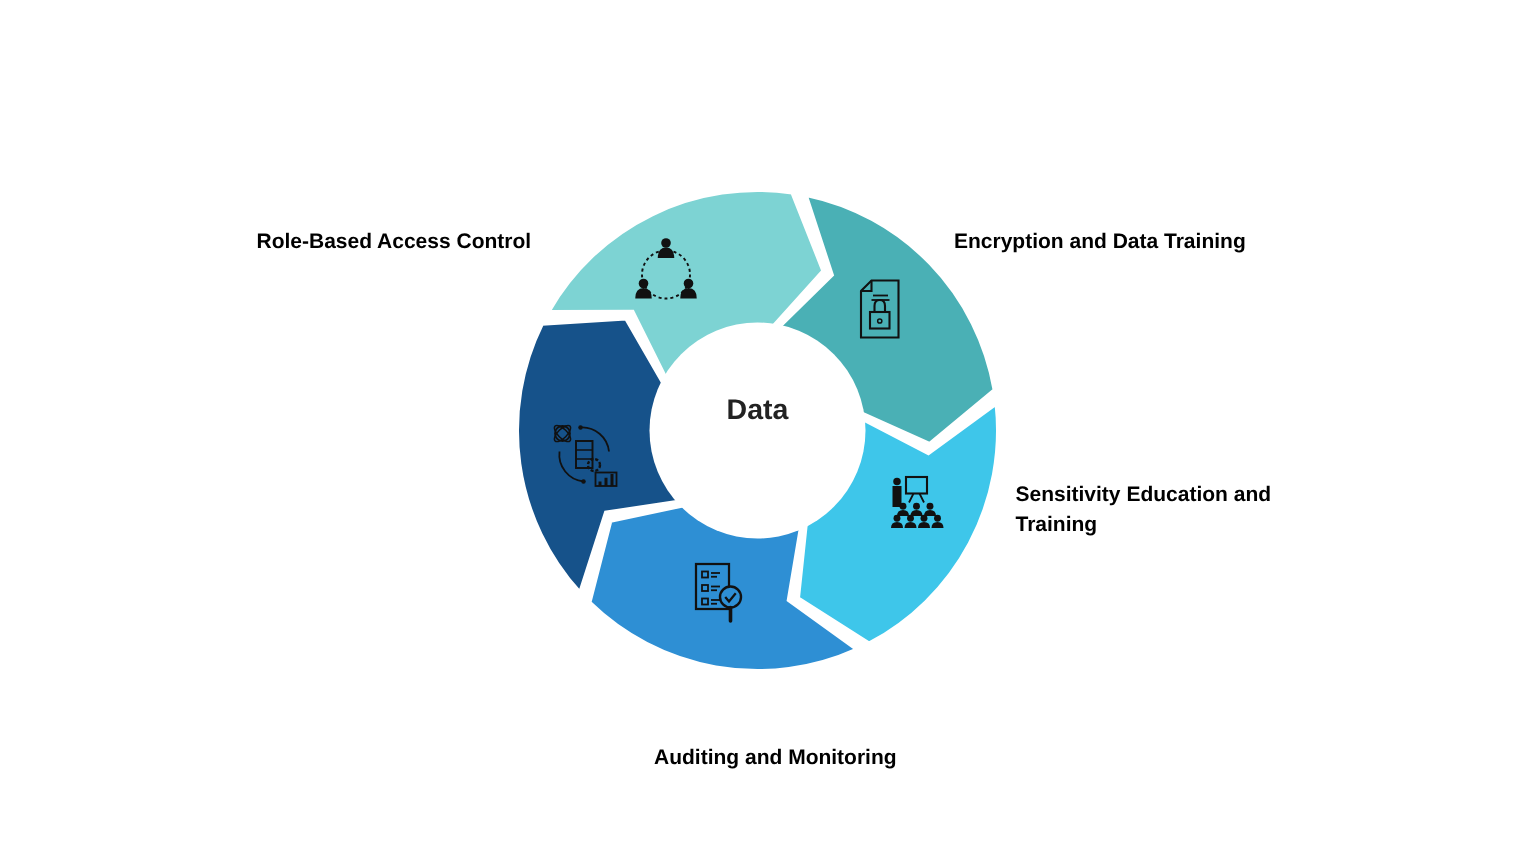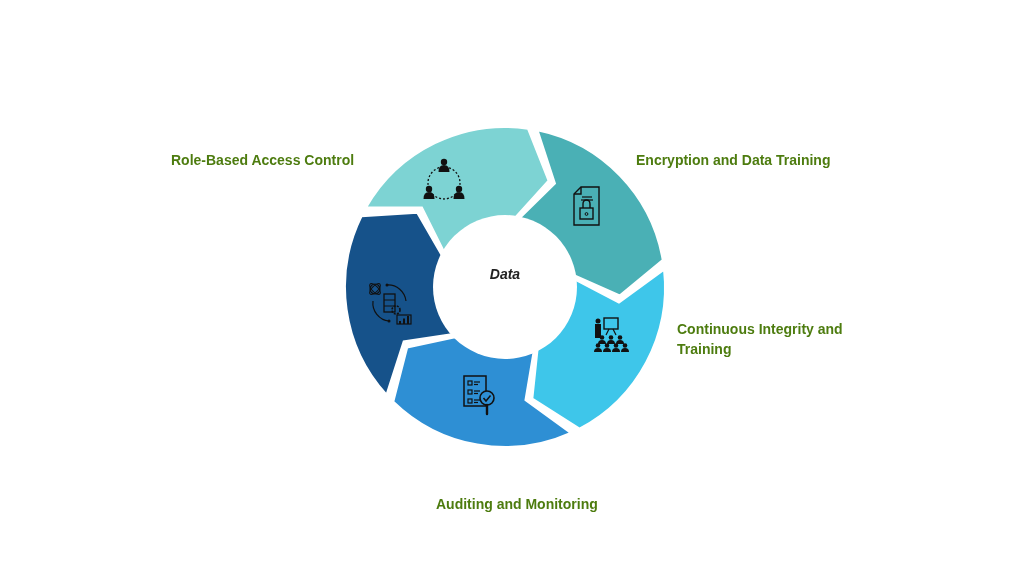--- a/index.html
+++ b/index.html
@@ -1,20 +1,20 @@
 <!DOCTYPE html>
 <html><head>
 <meta charset="utf-8">
 <style>
   html, body { margin: 0; padding: 0; background: #ffffff; }
   body { width: 1024px; height: 576px; position: relative; overflow: hidden; font-family: "Liberation Sans", "DejaVu Sans", sans-serif; }
-  .label { position: absolute; font-weight: bold; font-size: 14px; color: #4d7c0f; line-height: 20px; white-space: nowrap; }
+  .label { position: absolute; font-weight: bold; font-size: 14px; color: #000000; line-height: 20px; white-space: nowrap; }
   .label.right-align { text-align: right; }
   #diagram { position: absolute; left: 0; top: 0; }
-  .center-text { position: absolute; width: 140px; left: 435px; top: 262px; text-align: center; font-weight: bold; font-size: 14px; line-height: 24px; color: #222222; font-style: italic; }
+  .center-text { position: absolute; width: 140px; left: 435px; top: 262px; text-align: center; font-weight: bold; font-size: 19px; line-height: 24px; color: #222222; }
 </style>
 </head>
 <body>
 
 <svg id="diagram" width="1024" height="576" viewBox="0 0 1024 576">
   <defs>
     
   </defs>
   <g transform="translate(505,287)">
     <g id="segments">
@@ -98,18 +98,18 @@
     </g>
   </svg>
 
 <div class="center-text">
   <div>Data</div>
 </div>
 
 <div class="label" style="left:171px; top:150px;">Role-Based Access Control</div>
 <div class="label" style="left:636px; top:150px;">Encryption and Data Training</div>
 <div class="label" style="left:677px; top:319px;">
-  <div>Continuous Integrity and</div>
+  <div>Sensitivity Education and</div>
   <div>Training</div>
 </div>
 <div class="label" style="left:436px; top:460px;margin-top:34px;">Auditing and Monitoring</div>
 <div class="label right-align" style="left:166px; top:319px; width:168px;">
 </div>
 
 </body></html>

